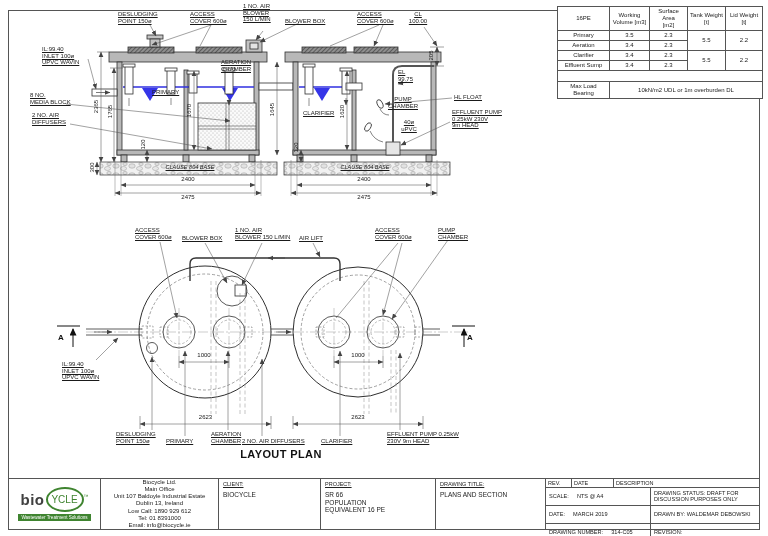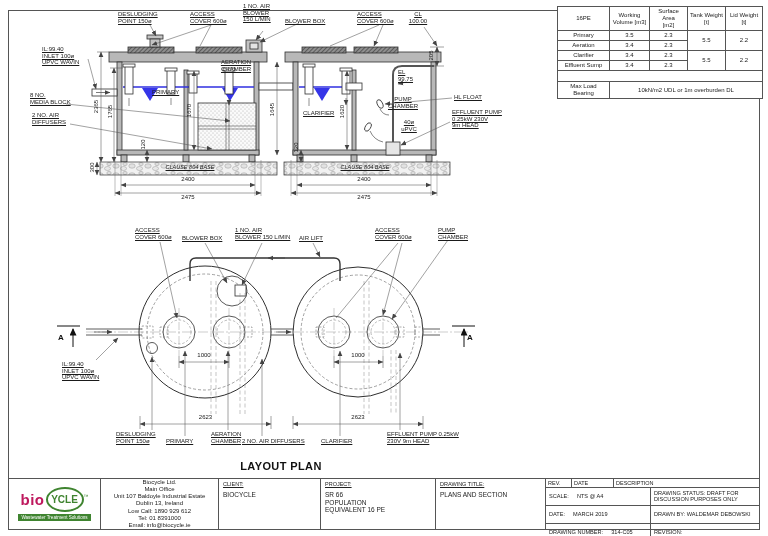--- a/index.html
+++ b/index.html
@@ -20,23 +20,23 @@
   .spec{position:absolute;left:557px;top:6px;border-collapse:collapse;table-layout:fixed;background:#fff;}
   .spec td{border:1px solid #555;font-size:6px;line-height:7px;text-align:center;padding:1px 2px;white-space:pre-line;color:#222;}
   .spec .hd{height:16px;}
   .spec .sp{height:8px;border-left:1px solid #555;border-right:1px solid #555;}
   
   .tblock{position:absolute;left:8px;top:478px;width:752px;height:52px;box-sizing:border-box;
           border:1.3px solid #555;display:flex;background:#fff;}
   .cell{border-right:1px solid #555;box-sizing:border-box;position:relative;}
   .logo-cell{width:92px;display:flex;flex-direction:column;align-items:center;justify-content:center;}
   .logo-row{display:flex;align-items:center;}
-  .logo-bio{color:#be185d;font-weight:bold;font-size:15px;letter-spacing:.5px;}
+  .logo-bio{color:#404040;font-weight:bold;font-size:15px;letter-spacing:.5px;}
   .logo-ring{border:2.5px solid #3f8430;border-radius:50%;width:34px;height:21px;display:flex;
-             align-items:center;justify-content:center;color:#3f8430;font-weight:bold;font-size:10px;margin-left:1px;}
+             align-items:center;justify-content:center;color:#3f8430;font-weight:normal;font-size:10px;margin-left:1px;}
   .logo-tm{color:#3f8430;font-size:5px;vertical-align:top;margin-top:-8px;}
   .logo-tag{background:#3f8430;color:#fff;font-size:4.6px;padding:1px 3px;margin-top:2px;white-space:nowrap;}
   .addr{width:118px;font-size:6px;line-height:7.2px;text-align:center;white-space:pre-line;
         display:flex;align-items:center;justify-content:center;}
   .hdrval{padding:2px 4px;}
   .client{width:102px;} .project{width:115px;} .dtitle{width:110px;}
   .chdr{font-size:5.5px;text-decoration:underline;margin-bottom:4px;}
   .cval{font-size:6.5px;white-space:pre-line;line-height:7.5px;}
   .rgt{flex:1;border-right:none;display:flex;flex-direction:column;}
   .revrow{display:flex;border-bottom:1px solid #555;font-size:5.5px;line-height:8px;height:9px;}
@@ -317,21 +317,21 @@
   <div class="dim" style="left:293px;top:414px;width:130px;">2623</div>
   <div class="lbl" style="left:116px;top:431px;">DESLUDGING
 POINT 150ø</div>
   <div class="lbl" style="left:166px;top:438px;">PRIMARY</div>
   <div class="lbl" style="left:211px;top:431px;">AERATION
 CHAMBER</div>
   <div class="lbl" style="left:242px;top:438px;">2 NO. AIR DIFFUSERS</div>
   <div class="lbl" style="left:321px;top:438px;">CLARIFIER</div>
   <div class="lbl" style="left:387px;top:431px;">EFFLUENT PUMP 0.25kW
 230V 9m HEAD</div>
-  <div class="big" style="left:196px;top:460px;width:170px;">LAYOUT PLAN</div>
+  <div class="big" style="left:196px;top:448px;width:170px;">LAYOUT PLAN</div>
 
   <table class="spec">
     <colgroup>
         <col style="width:52px">
         <col style="width:40px">
         <col style="width:38px">
         <col style="width:38px">
         <col style="width:37px">
       </colgroup>
     <tbody>

